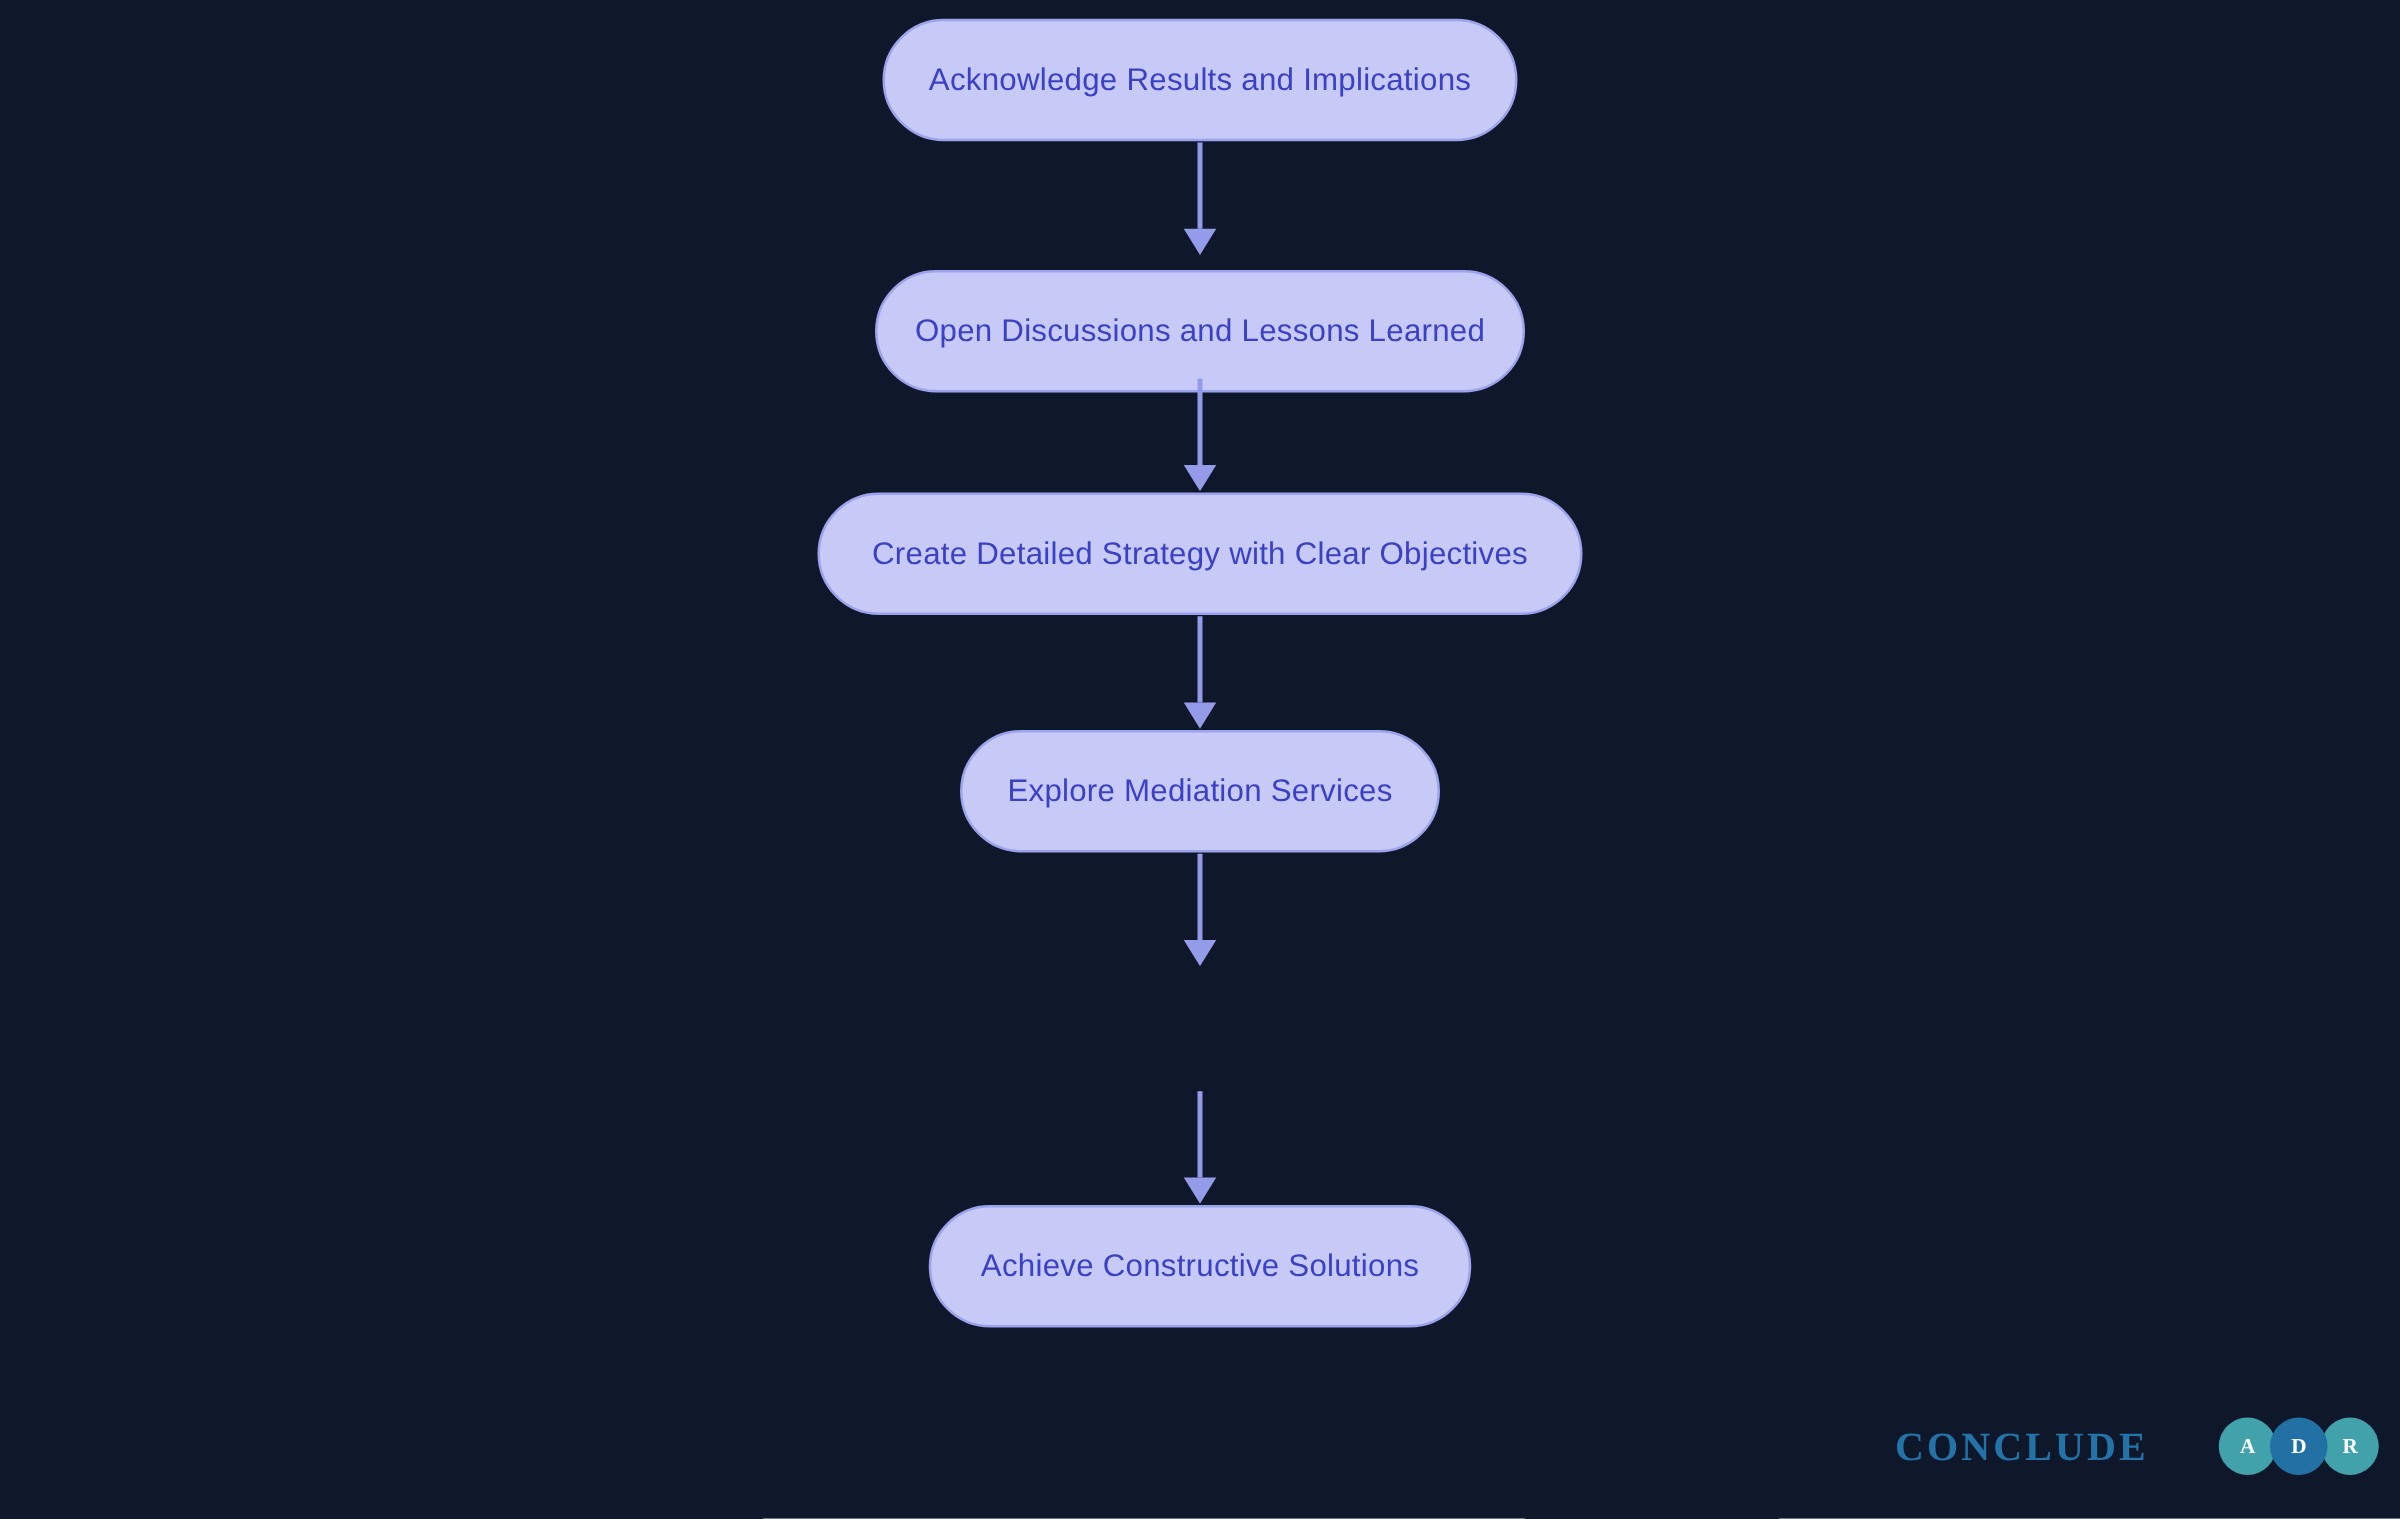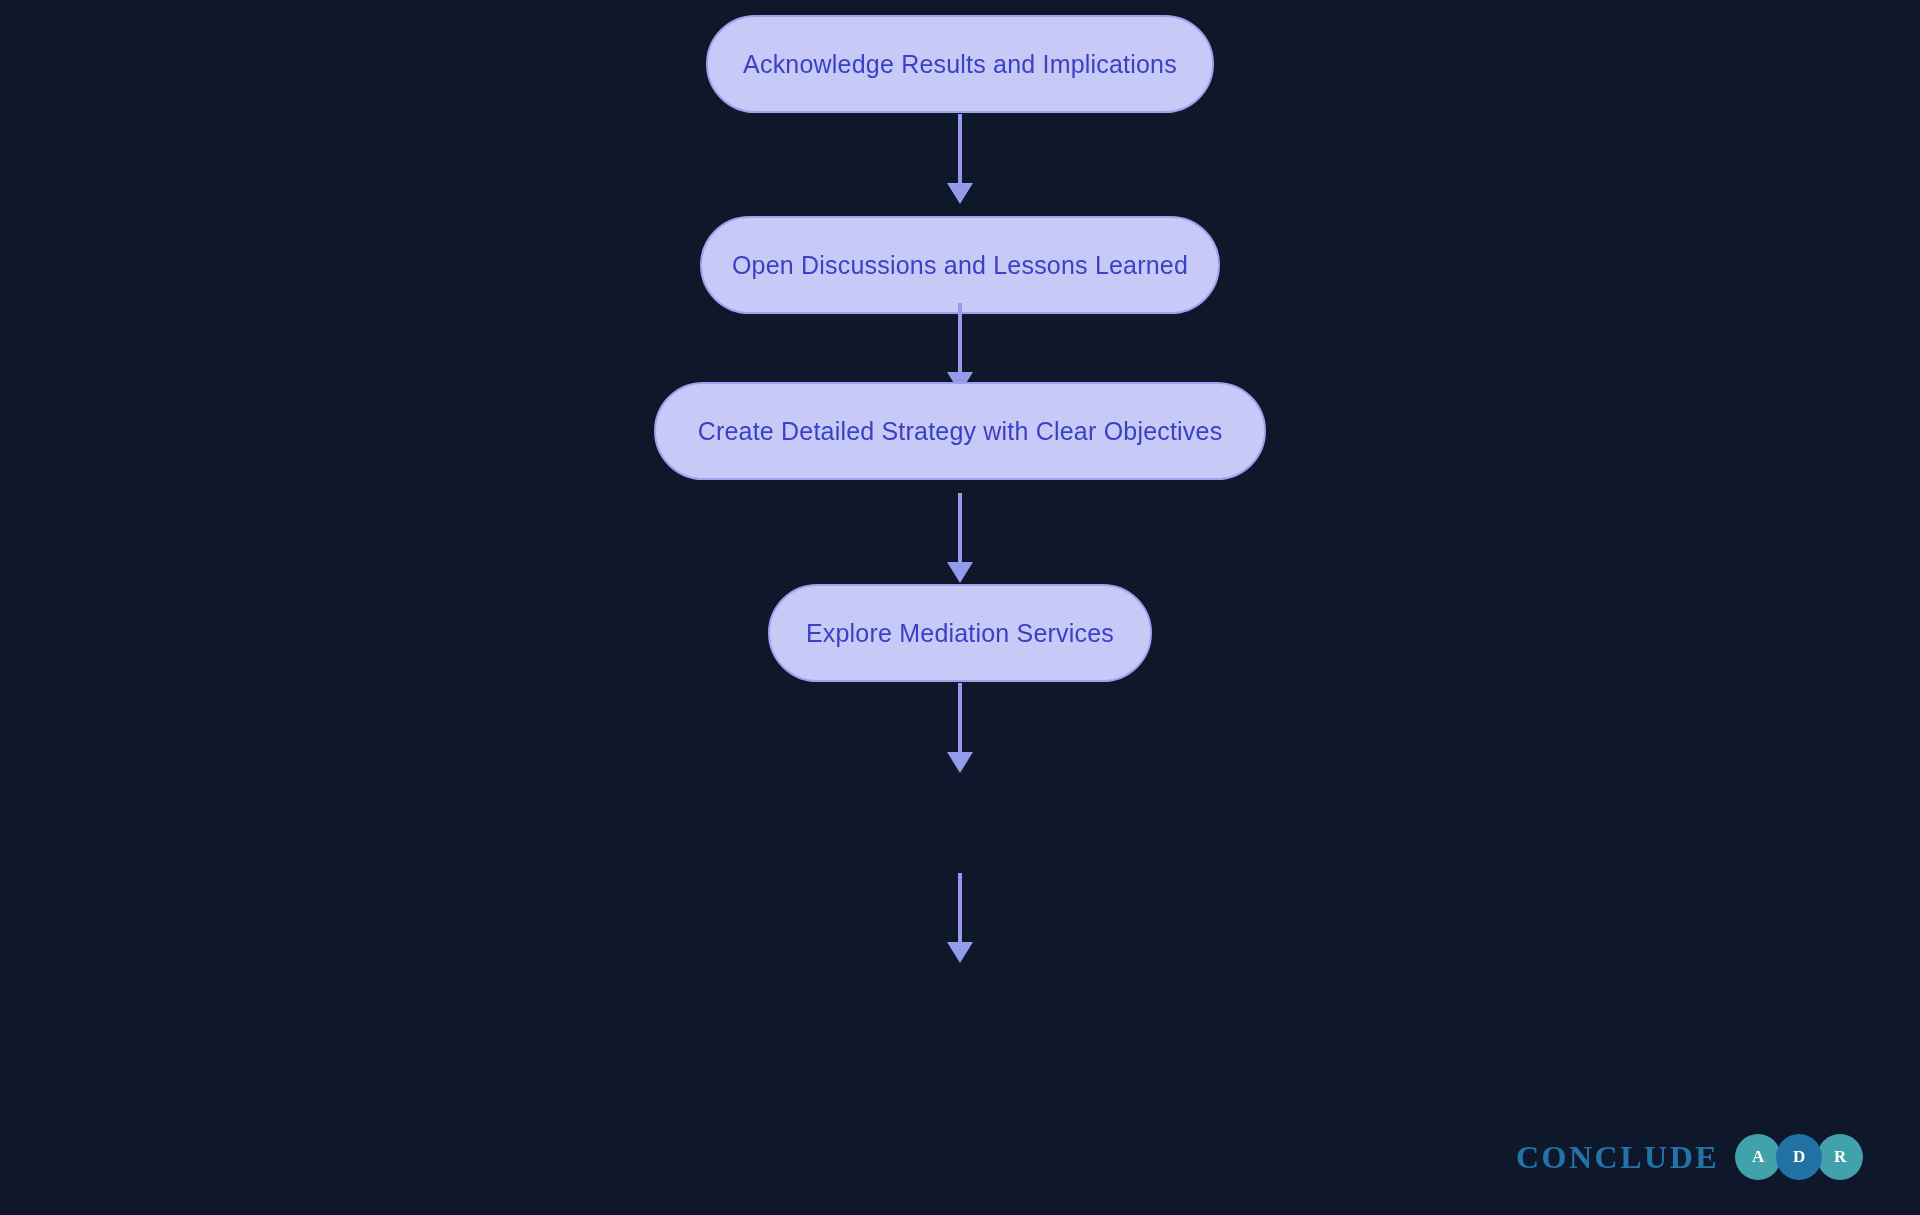--- a/index.html
+++ b/index.html
@@ -56,20 +56,21 @@
     border-right: 13px solid transparent;
     border-top: 21px solid var(--arrow);
   }
   .logo {
     position: absolute;
     left: 1516px;
     top: 1132px;
     height: 50px;
     display: flex;
     align-items: center;
+    gap: 40px;
   }
   .wordmark {
     font-family: "Liberation Serif", serif;
     font-weight: bold;
     font-size: 32px;
     letter-spacing: 2.5px;
     color: var(--logo-text);
   }
   .badges {
     display: flex;
@@ -104,40 +105,41 @@
     <div class="arrow-head"></div>
   </div>
 
   <div class="node" style="left:700px; top:204px; width:520px;margin-top:12px;">Open Discussions and Lessons Learned</div>
 
   <div class="arrow" style="left:958px; top:303px; height:90px;">
     <div class="arrow-line"></div>
     <div class="arrow-head"></div>
   </div>
 
-  <div class="node" style="left:654px; top:382px; width:612px;">Create Detailed Strategy with Clear Objectives</div>
+  <div class="node" style="left:654px; top:394px; width:612px;">Create Detailed Strategy with Clear Objectives</div>
 
   <div class="arrow" style="left:958px; top:493px; height:90px;">
     <div class="arrow-line"></div>
     <div class="arrow-head"></div>
   </div>
 
   <div class="node" style="left:768px; top:584px; width:384px;text-align:center;">Explore Mediation Services</div>
 
   <div class="arrow" style="left:958px; top:683px; height:90px;">
     <div class="arrow-line"></div>
     <div class="arrow-head"></div>
   </div>
 
 
   <div class="arrow" style="left:958px; top:873px; height:90px;">
     <div class="arrow-line"></div>
     <div class="arrow-head"></div>
   </div>
 
+  <div class="node" style="left:743px; top:964px; width:434px;">Achieve Constructive Solutions</div>
 
   <div class="logo">
     <span class="wordmark">CONCLUDE</span>
     <span class="badges">
       <span class="badge teal">A</span>
       <span class="badge blue">D</span>
       <span class="badge teal">R</span>
     </span>
   </div>
 

